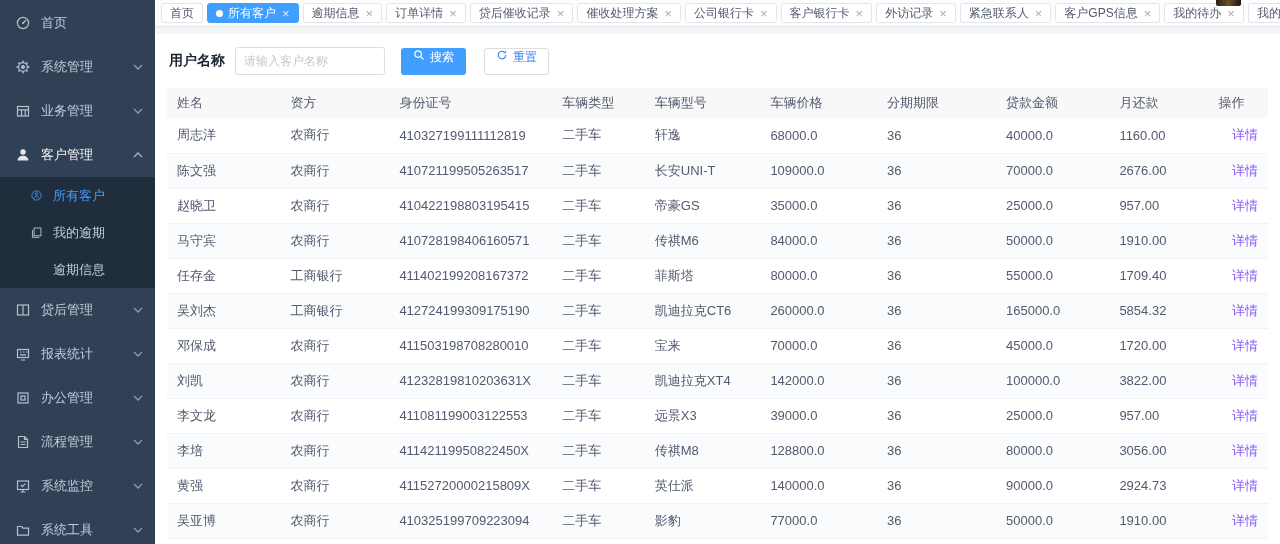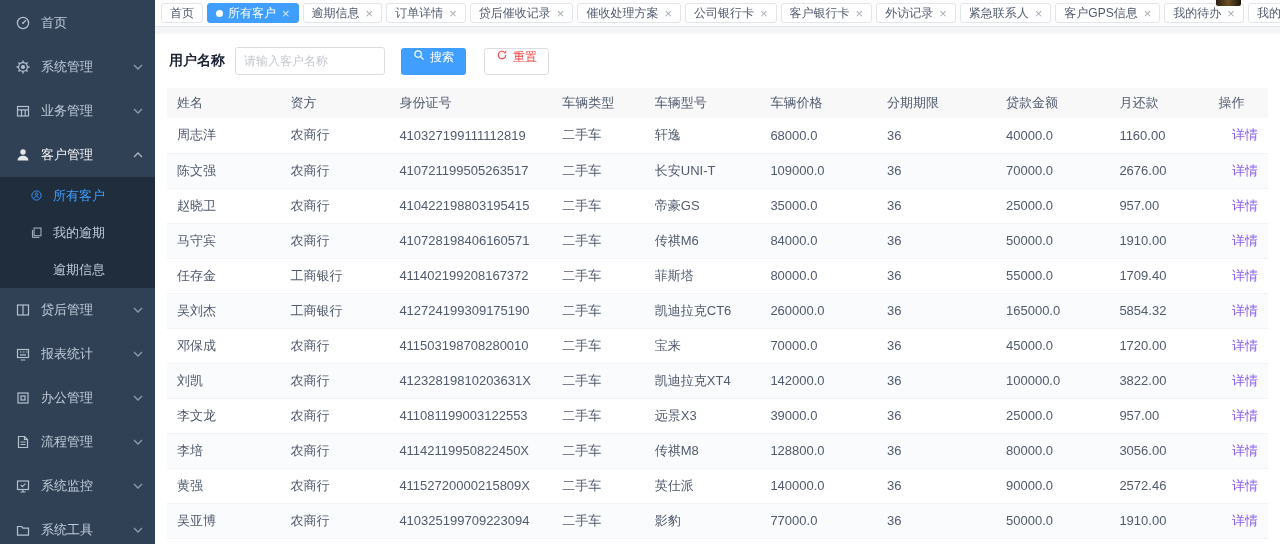--- a/index.html
+++ b/index.html
@@ -33,21 +33,21 @@
   .tabgap { height:7px; flex-shrink:0; }
   .content { flex:1; background:#fff; padding:0 12px; overflow:hidden; }
 
   .search-row { display:flex; align-items:center; padding:13px 0 13px 2px; }
   .search-label { font-size:14px; font-weight:bold; color:#1c2433; margin-right:10px; white-space:nowrap; }
   .search-input { width:150px; height:28px; border:1px solid #dcdee2; border-radius:3px; padding:8px 8px; font-size:12px; color:#515a6e; outline:none; }
   .search-input::placeholder { color:#c5c8ce; }
   .btn { height:27px; display:inline-flex; align-items:flex-start; gap:5px; padding:0 11px; border-radius:3px; font-size:12px; border:1px solid transparent; cursor:pointer; font-family:inherit; }
   .btn svg { width:12px; height:12px; }
   .btn-primary { background:#409eff; color:#fff; margin-left:16px; }
-  .btn-default { background:#fff; color:#ef4444; border-color:#dcdee2; margin-left:18px; }
+  .btn-default { background:#fff; color:#3b82f6; border-color:#dcdee2; margin-left:18px; }
 
   
   table { width:100%; border-collapse:collapse; table-layout:fixed; font-size:13px; color:#515a6e; }
   thead th { background:#f8f8f9; height:30px; text-align:left; padding:0 10px; font-weight:normal; font-size:13px; color:#515a6e; white-space:nowrap; }
   thead th.col-action { text-align:left; }
   tbody td { height:35px; padding:0 10px; white-space:nowrap; overflow:hidden; }
   tbody tr { border-bottom:1px solid #f0f2f5; }
   tbody tr:nth-child(even) { background:#fafbfc; }
   td.cell-action { text-align:right; }
   .detail-link { color:#8b5cf6; text-decoration:none; cursor:pointer;margin-left:6px; }
@@ -476,21 +476,21 @@
 
           <tr>
             <td>黄强</td>
             <td>农商行</td>
             <td>41152720000215809X</td>
             <td>二手车</td>
             <td>英仕派</td>
             <td>140000.0</td>
             <td>36</td>
             <td>90000.0</td>
-            <td>2572.46</td>
+            <td>2924.73</td>
             <td class="cell-action"><a class="detail-link">详情</a></td>
           </tr>
 
           <tr>
             <td>吴亚博</td>
             <td>农商行</td>
             <td>410325199709223094</td>
             <td>二手车</td>
             <td>影豹</td>
             <td>77000.0</td>

